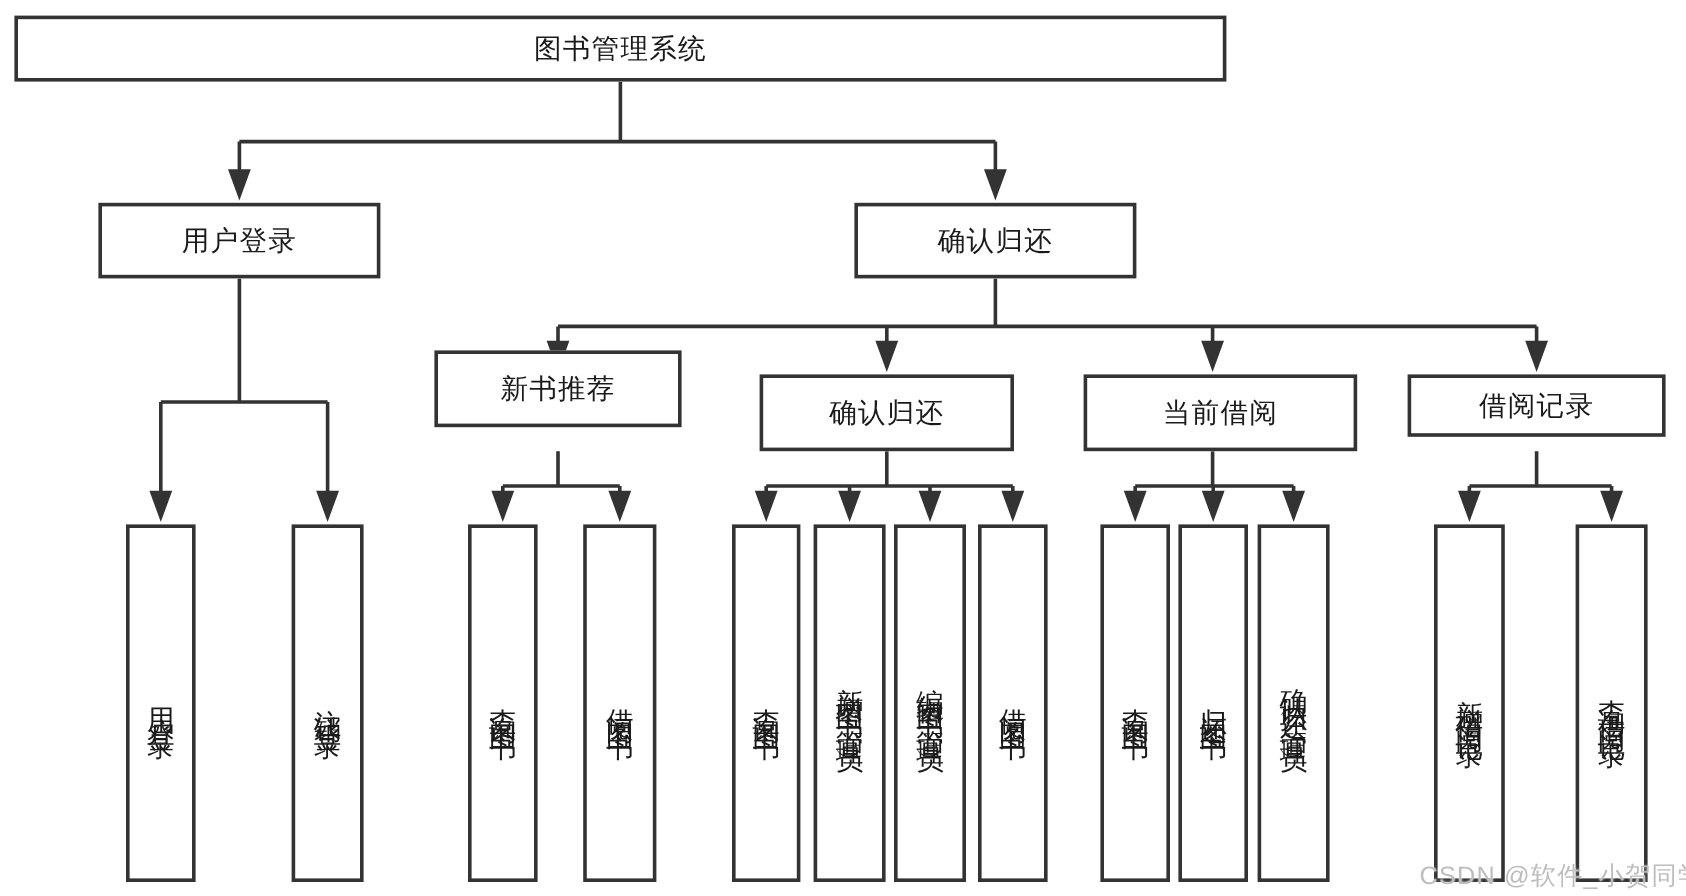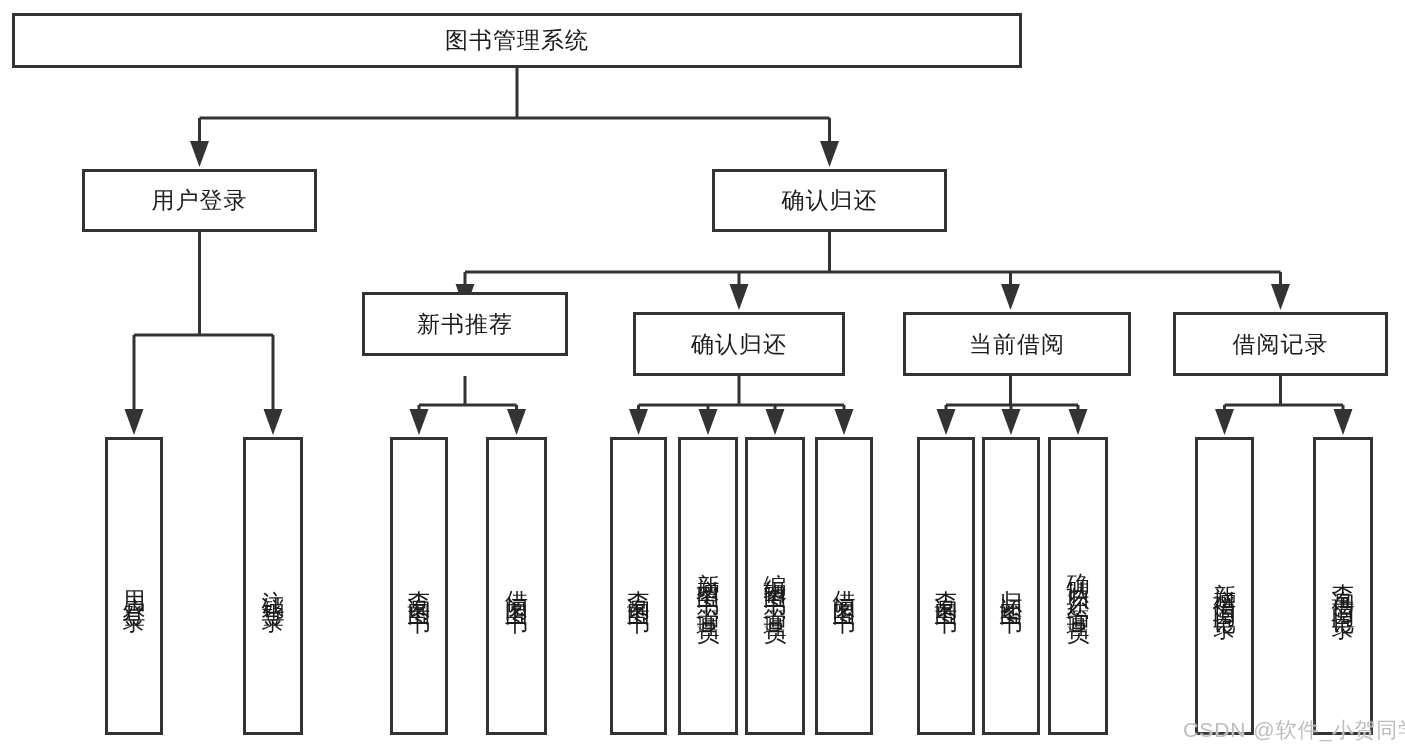--- a/index.html
+++ b/index.html
@@ -100,21 +100,21 @@
 
   <div class="node hbox" style="left:362px; top:292px; width:206px; height:64px;">
     <span class="label">新书推荐</span>
   </div>
   <div class="node hbox" style="left:633px; top:312px; width:212px; height:64px;">
     <span class="label">确认归还</span>
   </div>
   <div class="node hbox" style="left:903px; top:312px; width:228px; height:64px;">
     <span class="label">当前借阅</span>
   </div>
-  <div class="node hbox" style="left:1173px; top:312px; width:215px; height:64px;">
+  <div class="node hbox" style="left:1173px; top:312px; width:215px; height:52px;">
     <span class="label">借阅记录</span>
   </div>
 
   <div class="node vbox" style="left:105px; top:437px; width:58px; height:298px;">
     <span class="label">用户登录</span>
   </div>
   <div class="node vbox" style="left:243px; top:437px; width:60px; height:298px;">
     <span class="label">注销登录</span>
   </div>
 

